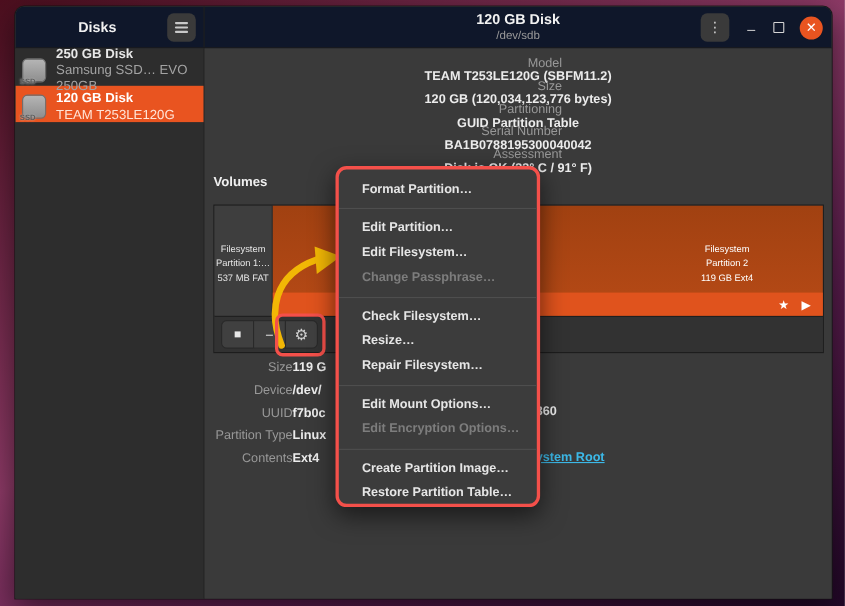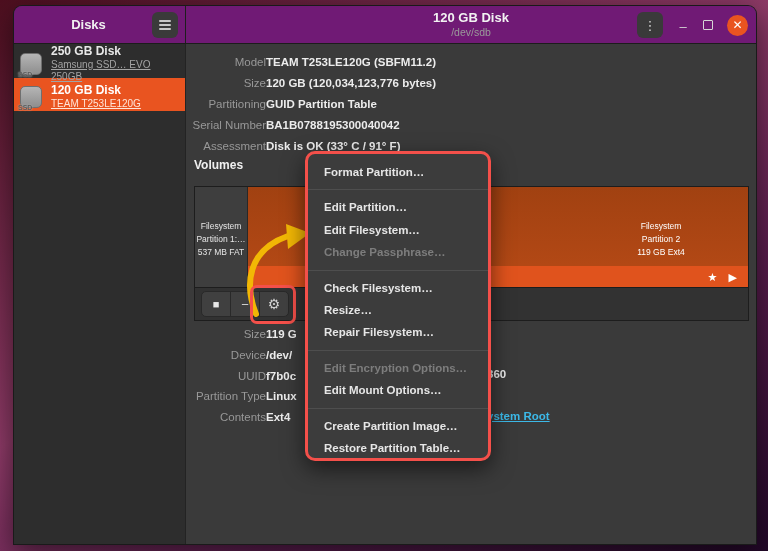--- a/index.html
+++ b/index.html
@@ -8,21 +8,21 @@
     font-family:"Liberation Sans","DejaVu Sans",sans-serif;
     background:linear-gradient(150deg,#4e0f1f 0%,#6d2544 22%,#8f3b68 45%,#5b1d4e 70%,#230829 100%);
     position:relative;
   }
   .window {
     position:absolute; left:13px; top:5px; width:744px; height:540px;
     background:#3a3a3a; border-radius:9px 9px 0 0; overflow:hidden;
     box-shadow:0 8px 30px rgba(0,0,0,.55); border:1px solid rgba(0,0,0,.55);
   }
   
-  .headerbar { height:38px; display:flex; background:#701a75; border-bottom:1px solid #1c1c1c; }
+  .headerbar { height:38px; display:flex; background:#0f172a; border-bottom:1px solid #1c1c1c; }
   .hb-left { width:172px; position:relative; border-right:1px solid #1e1e1e; display:flex; align-items:center; justify-content:center; }
   .app-title { font-size:13px; font-weight:bold; color:#f1f1f1; margin-right:22px; }
   .hamburger-btn { position:absolute; right:7px; top:6px; width:26px; height:26px; background:#3a3a3a; border-radius:6px; display:flex; flex-direction:column; align-items:center; justify-content:center; gap:2px; cursor:pointer; }
   .hamburger-btn i { display:block; width:12px; height:2px; background:#c9c9c9; border-radius:1px; }
   .hb-main { flex:1; position:relative; display:flex; align-items:center; justify-content:center; }
   .title-wrap { text-align:center; line-height:1.15; }
   .win-title { font-size:13px; font-weight:bold; color:#f2f2f2; }
   .win-subtitle { font-size:10.5px; color:#9a9a9a; }
   .hb-controls { position:absolute; right:8px; top:0; height:38px; display:flex; align-items:center; gap:14px; }
   .kebab-btn { width:26px; height:26px; background:#3a3a3a; border-radius:6px; color:#d5d5d5; font-size:13px; display:flex; align-items:center; justify-content:center; cursor:pointer; }
@@ -31,27 +31,27 @@
   .close-btn { width:21px; height:21px; border-radius:50%; background:#E95420; color:#fff; font-size:12px; display:flex; align-items:center; justify-content:center; cursor:pointer; }
   
   .win-body { display:flex; height:501px; }
   .sidebar { width:172px; background:#2d2d2d; border-right:1px solid #232323; padding-top:1px; }
   .disk-row { height:33px; display:flex; align-items:center; gap:8px; padding:4px 6px 0 5px; cursor:pointer; }
   .disk-row.selected { background:#E95420; }
   .disk-icon { position:relative; width:24px; height:24px; flex:0 0 24px; }
   .disk-icon .plate { position:absolute; inset:1px; background:linear-gradient(180deg,#b5b5b5,#8e8e8e); border:1px solid #6f6f6f; border-radius:5px; }
   .disk-icon .ssd-label { position:absolute; left:-1px; bottom:-2px; font-size:7px; font-weight:bold; color:#5c5c5c; text-shadow:0 0 2px #bbb; letter-spacing:0; }
   .disk-name { font-size:12px; font-weight:bold; color:#e8e8e8; line-height:1.2; }
-  .disk-model { font-size:10px; color:#a3a3a3; line-height:1.2;text-decoration:underline; }
+  .disk-model { font-size:12px; color:#a3a3a3; line-height:1.2; }
   .disk-row.selected .disk-name { color:#ffffff; }
   .disk-row.selected .disk-model { color:#ffe4d7; }
   .main { flex:1; position:relative; background:#3a3a3a; }
   
   .details-top { position:absolute; left:0; top:8px; width:100%; }
-  .d-row { display:flex; height:20.8px; align-items:center; }
+  .d-row { display:flex; height:20.8px; align-items:center;flex-direction:column; }
   .d-label { width:80px; text-align:right; font-size:11.5px; color:#989898; }
   .d-value { margin-left:0; font-size:11.5px; font-weight:600; color:#ececec; }
   
   .volumes-title { position:absolute; left:8px; top:114px; font-size:12px; font-weight:bold; color:#f0f0f0; }
   .vol-frame { position:absolute; left:8px; top:142px; width:555px; height:135px; border:1px solid #1d1d1d; background:#343434; }
   .vol-bar { height:100px; display:flex; position:relative; }
   .part-cell { position:relative; height:100%; }
   .part1 { width:53px; background:#3e3e3e; border-right:1px solid #282828; }
   .part2 { flex:1; background:linear-gradient(180deg,#a14111 0%, #b24815 78%, #b24815 79%); }
   .part2 .strip { position:absolute; left:0; right:0; bottom:0; height:21px; background:#e0531d; }
@@ -70,21 +70,21 @@
   .v-row { position:relative; display:flex; height:20.7px; align-items:center; }
   .frag-right { position:absolute; left:301px; top:3px; font-size:11.5px; font-weight:600; color:#ececec; }
   .link-frag { color:#3cb9e8; text-decoration:underline; cursor:pointer; font-weight:600; }
   
   .menu-annotation {
     position:absolute; left:119px; top:107px; width:186px; height:310px;
     border:3px solid #f4504a; border-radius:10px; z-index:10;
     box-shadow:0 8px 22px rgba(0,0,0,.55); background:#3c3c3c; overflow:hidden;
   }
   .menu { padding:7px 0; }
-  .menu-item { height:22.4px; line-height:22.4px; padding-left:16px; font-size:11.5px; font-weight:600; color:#e6e6e6; cursor:pointer; white-space:nowrap; }
+  .menu-item { height:22.4px; line-height:22.4px; padding-left:21px; font-size:11.5px; font-weight:600; color:#e6e6e6; cursor:pointer; white-space:nowrap; }
   .menu-item.disabled { color:#7d7d7d; cursor:default; }
   .menu-sep { height:1px; background:#4e4e4e; margin:6px 0; }
   .gear-annotation { position:absolute; left:64px; top:241px; width:46px; height:39px; border:3px solid #f4504a; border-radius:7px; z-index:6; pointer-events:none; }
   .arrow-svg { position:absolute; left:58px; top:178px; z-index:5; pointer-events:none; }
 </style>
 </head>
 <body>
 
 <div class="window">
 
@@ -232,22 +232,22 @@
           <div class="menu-item">Format Partition…</div>
           <div class="menu-sep"></div>
           <div class="menu-item">Edit Partition…</div>
           <div class="menu-item">Edit Filesystem…</div>
           <div class="menu-item disabled">Change Passphrase…</div>
           <div class="menu-sep"></div>
           <div class="menu-item">Check Filesystem…</div>
           <div class="menu-item">Resize…</div>
           <div class="menu-item">Repair Filesystem…</div>
           <div class="menu-sep"></div>
+          <div class="menu-item">Edit Mount Options…</div>
           <div class="menu-item disabled">Edit Encryption Options…</div>
-          <div class="menu-item">Edit Mount Options…</div>
           <div class="menu-sep"></div>
           <div class="menu-item">Create Partition Image…</div>
           <div class="menu-item">Restore Partition Table…</div>
           <div class="menu-item">Benchmark Partition…</div>
         </div>
       </div>
 
     </div>
   </div>
 </div>

